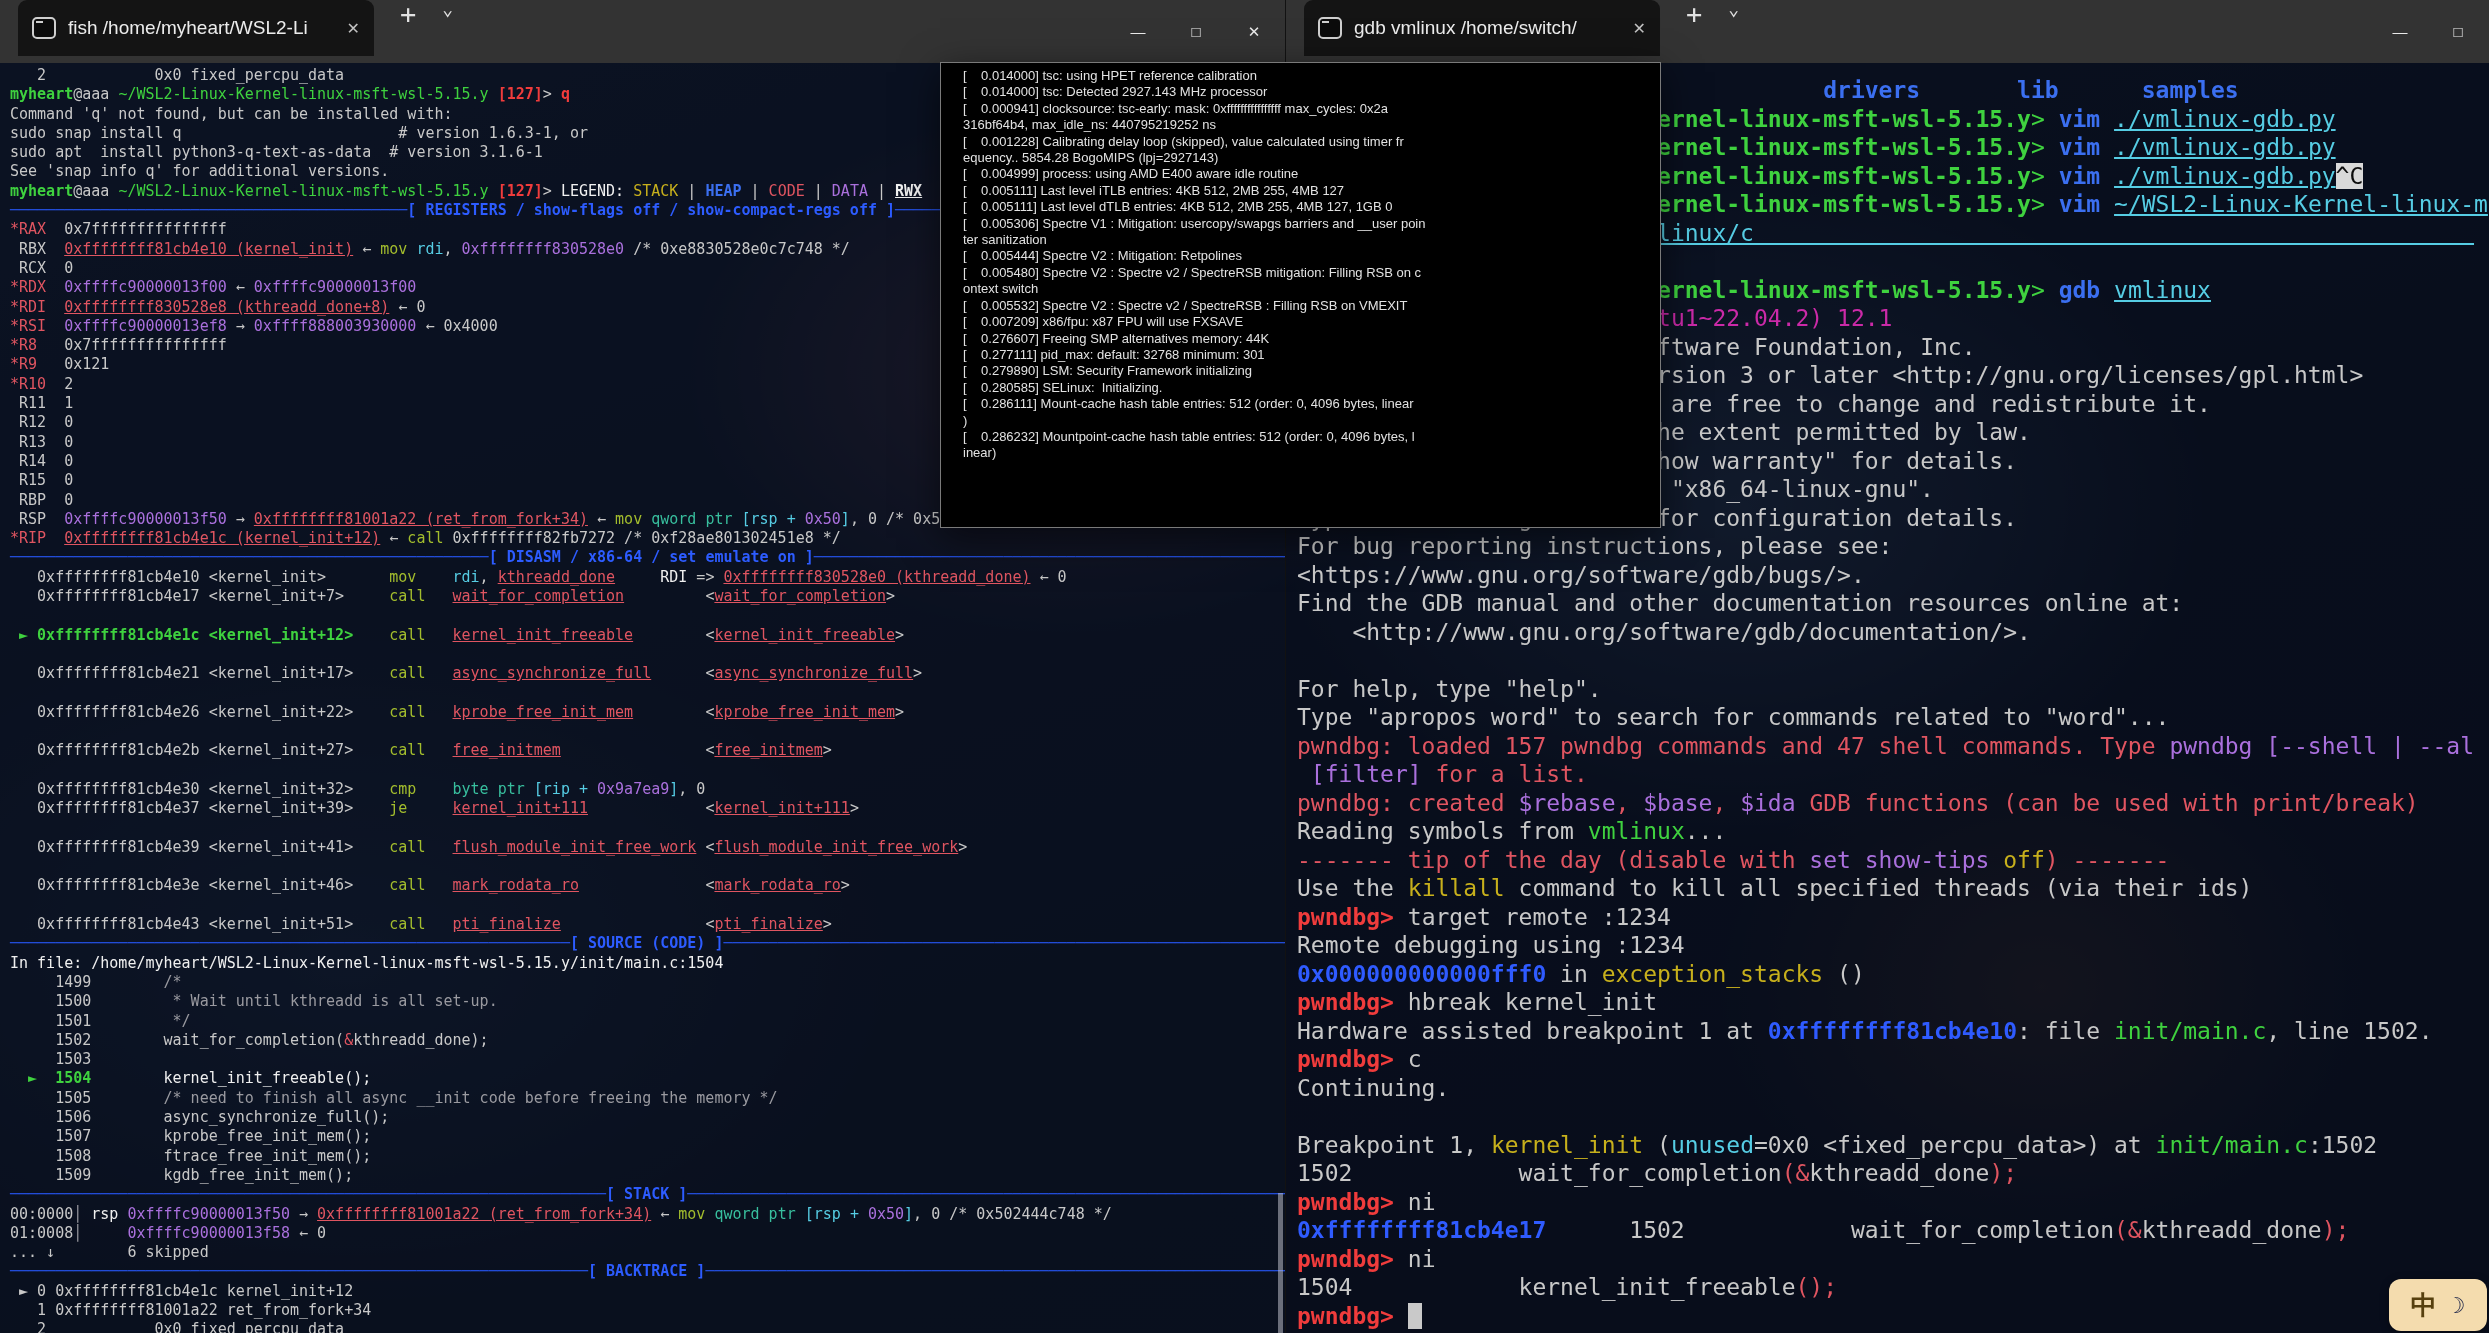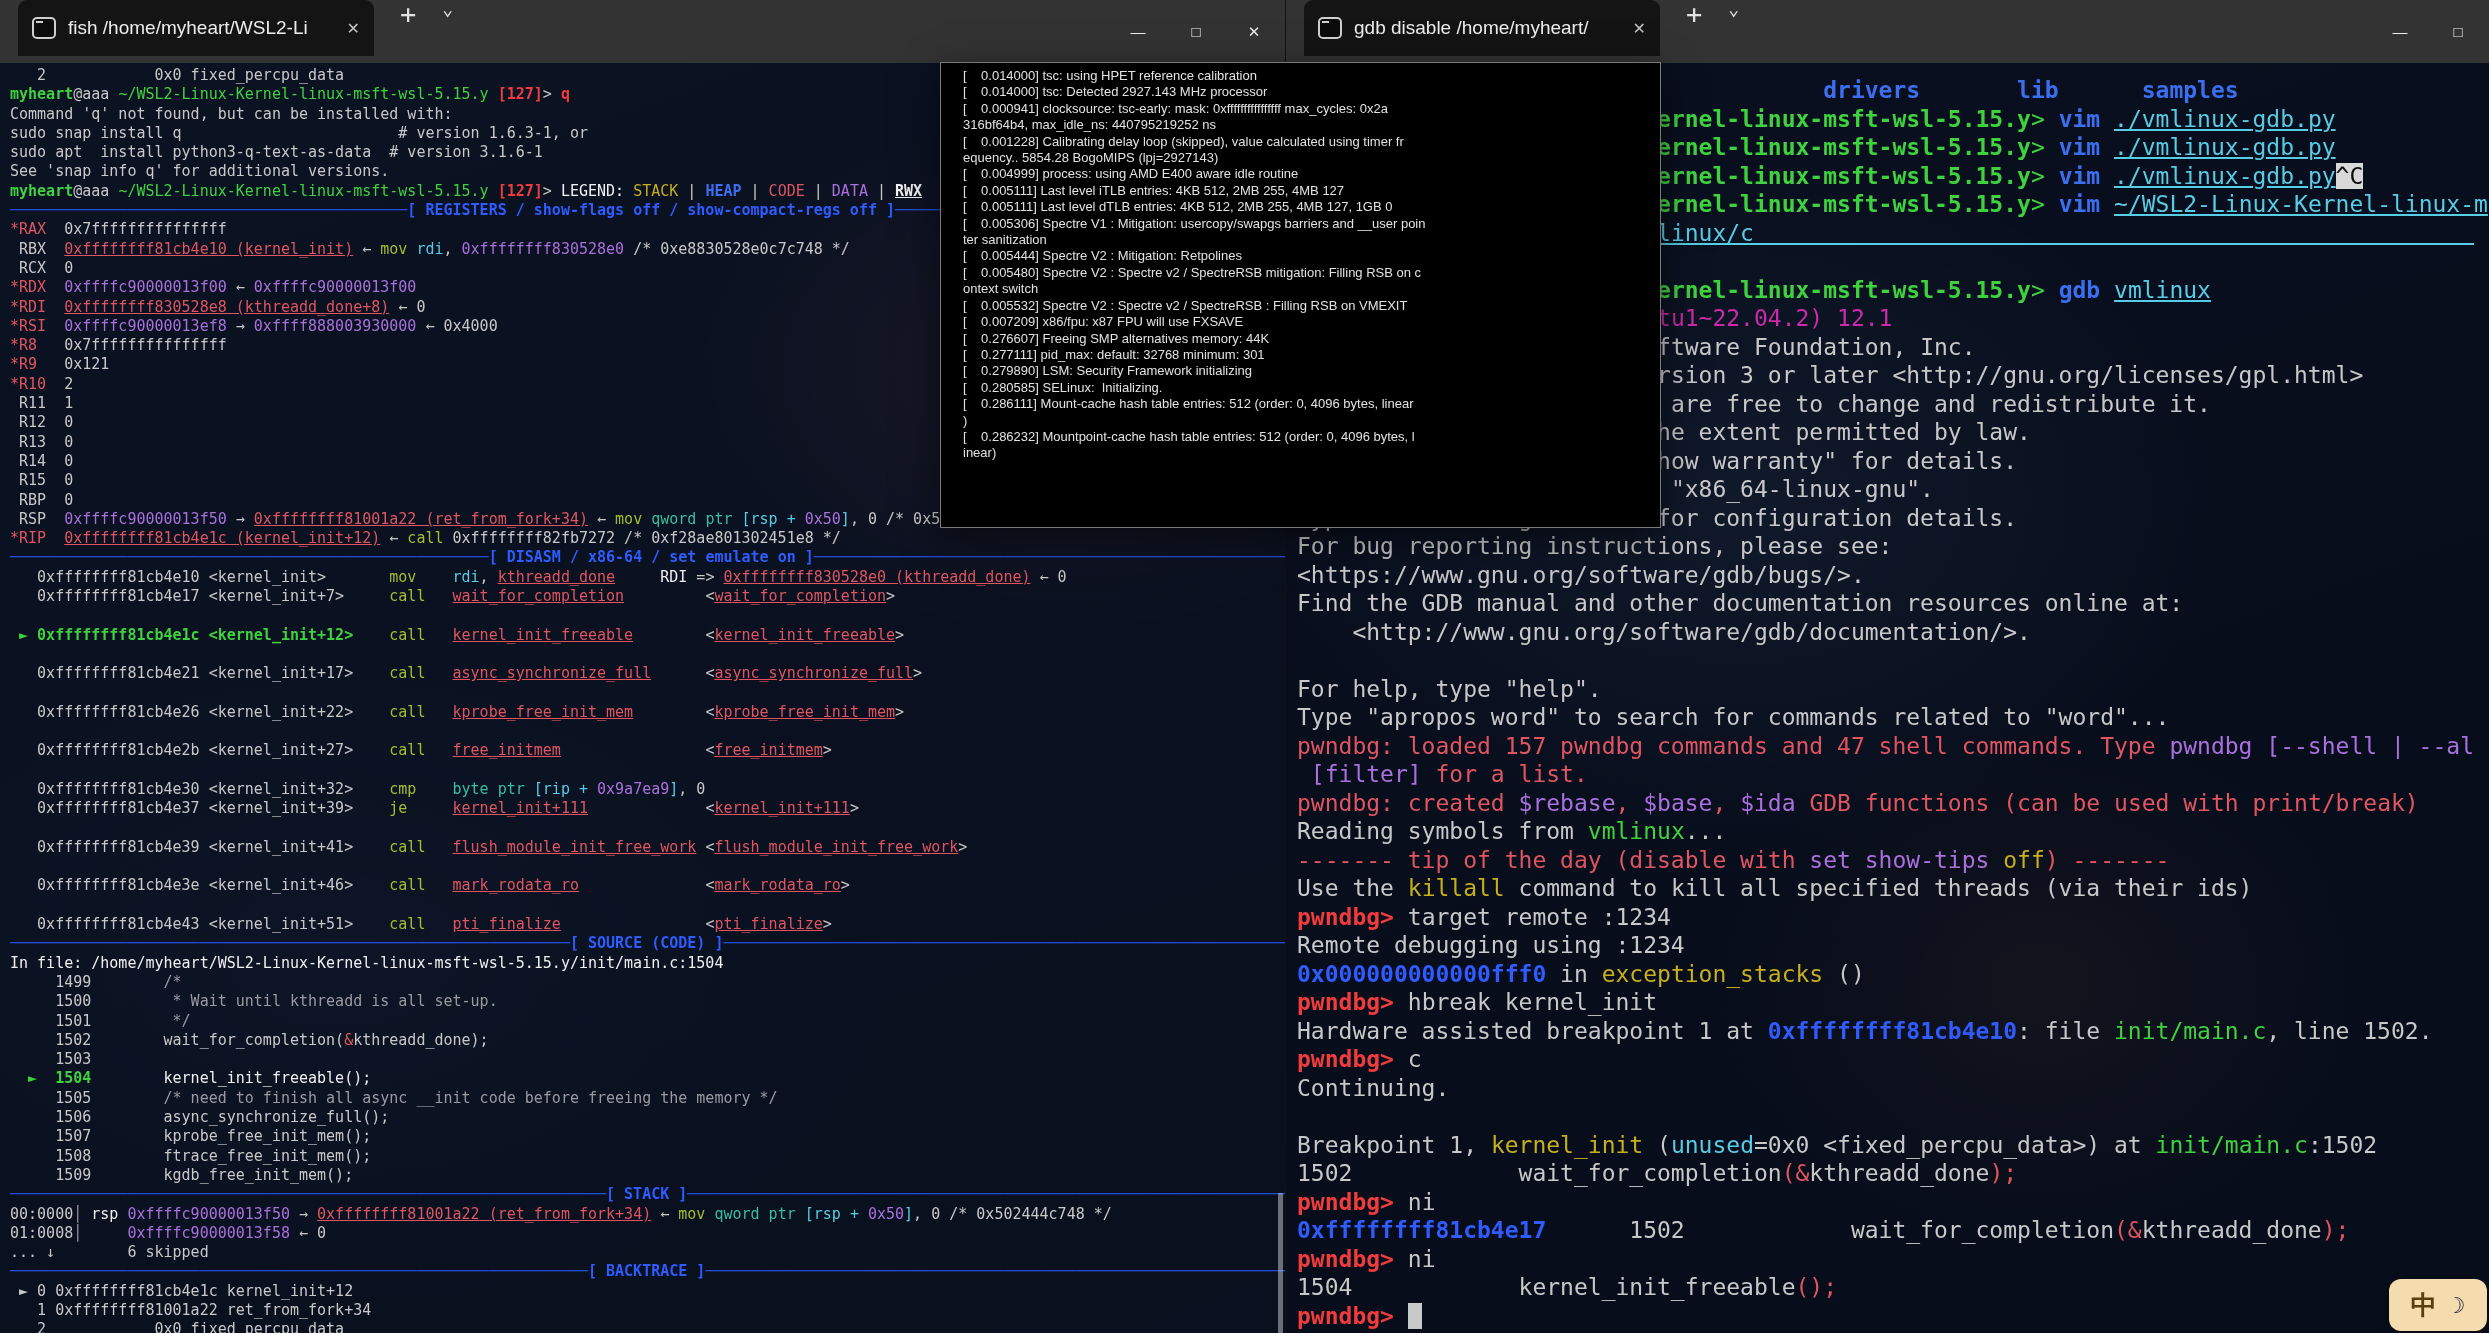--- a/index.html
+++ b/index.html
@@ -80,21 +80,21 @@
       </div>
     </div>
     <div class="term left-term"><div class="tl"><span class="fg">   2            0x0 fixed_percpu_data</span></div><div class="tl"><span class="grn b">myheart</span><span class="fg">@aaa </span><span class="grn">~/WSL2-Linux-Kernel-linux-msft-wsl-5.15.y </span><span class="redp">[127]</span><span class="fg">&gt; </span><span class="redp">q</span></div><div class="tl"><span class="fg">Command 'q' not found, but can be installed with:</span></div><div class="tl"><span class="fg">sudo snap install q                        # version 1.6.3-1, or</span></div><div class="tl"><span class="fg">sudo apt  install python3-q-text-as-data  # version 3.1.6-1</span></div><div class="tl"><span class="fg">See 'snap info q' for additional versions.</span></div><div class="tl"><span class="grn b">myheart</span><span class="fg">@aaa </span><span class="grn">~/WSL2-Linux-Kernel-linux-msft-wsl-5.15.y </span><span class="redp">[127]</span><span class="fg">&gt; </span><span class="wh">LEGEND: </span><span class="yel">STACK</span><span class="fg"> | </span><span class="blu b">HEAP</span><span class="fg"> | </span><span class="red">CODE</span><span class="fg"> | </span><span class="mag">DATA</span><span class="fg"> | </span><span class="wh b u">RWX</span></div><div class="tl"><span class="sep">────────────────────────────────────────────</span><span class="sepb">[ REGISTERS / show-flags off / show-compact-regs off ]</span><span class="sep">────────────────────────────────────────────</span></div><div class="tl"><span class="red">*RAX</span><span class="fg">  0x7fffffffffffffff</span></div><div class="tl"><span class="fg"> RBX</span><span class="fg">  </span><span class="red u">0xffffffff81cb4e10 (kernel_init)</span><span class="fg"> ← </span><span class="yelgrn">mov</span><span class="fg"> </span><span class="cyn">rdi</span><span class="fg">, </span><span class="mag">0xffffffff830528e0</span><span class="fg"> /* 0xe8830528e0c7c748 */</span></div><div class="tl"><span class="fg"> RCX</span><span class="fg">  0</span></div><div class="tl"><span class="red">*RDX</span><span class="fg">  </span><span class="mag">0xffffc90000013f00</span><span class="fg"> ← </span><span class="mag">0xffffc90000013f00</span></div><div class="tl"><span class="red">*RDI</span><span class="fg">  </span><span class="red u">0xffffffff830528e8 (kthreadd_done+8)</span><span class="fg"> ← 0</span></div><div class="tl"><span class="red">*RSI</span><span class="fg">  </span><span class="mag">0xffffc90000013ef8</span><span class="fg"> → </span><span class="mag">0xffff888003930000</span><span class="fg"> ← 0x4000</span></div><div class="tl"><span class="red">*R8</span><span class="fg">   0x7fffffffffffffff</span></div><div class="tl"><span class="red">*R9</span><span class="fg">   0x121</span></div><div class="tl"><span class="red">*R10</span><span class="fg">  2</span></div><div class="tl"><span class="fg"> R11</span><span class="fg">  1</span></div><div class="tl"><span class="fg"> R12</span><span class="fg">  0</span></div><div class="tl"><span class="fg"> R13</span><span class="fg">  0</span></div><div class="tl"><span class="fg"> R14</span><span class="fg">  0</span></div><div class="tl"><span class="fg"> R15</span><span class="fg">  0</span></div><div class="tl"><span class="fg"> RBP</span><span class="fg">  0</span></div><div class="tl"><span class="fg"> RSP</span><span class="fg">  </span><span class="mag">0xffffc90000013f50</span><span class="fg"> → </span><span class="red u">0xffffffff81001a22 (ret_from_fork+34)</span><span class="fg"> ← </span><span class="yelgrn">mov</span><span class="fg"> </span><span class="teal">qword ptr </span><span class="cyn">[rsp + </span><span class="mag">0x50</span><span class="cyn">]</span><span class="fg">, 0 /* 0x502444c748 */</span></div><div class="tl"><span class="red">*RIP</span><span class="fg">  </span><span class="red u">0xffffffff81cb4e1c (kernel_init+12)</span><span class="fg"> ← </span><span class="yelgrn">call</span><span class="fg"> 0xffffffff82fb7272 /* 0xf28ae801302451e8 */</span></div><div class="tl"><span class="sep">─────────────────────────────────────────────────────</span><span class="sepb">[ DISASM / x86-64 / set emulate on ]</span><span class="sep">─────────────────────────────────────────────────────</span></div><div class="tl"><span class="fg">   0xffffffff81cb4e10 &lt;kernel_init&gt;       </span><span class="yelgrn">mov</span><span class="fg">    </span><span class="cyn">rdi</span><span class="fg">, </span><span class="red u">kthreadd_done</span><span class="fg">     </span><span class="wh">RDI</span><span class="fg"> =&gt; </span><span class="red u">0xffffffff830528e0 (kthreadd_done)</span><span class="fg"> ← 0</span></div><div class="tl"><span class="fg">   0xffffffff81cb4e17 &lt;kernel_init+7&gt;     </span><span class="yelgrn">call</span><span class="fg">   </span><span class="red u">wait_for_completion</span><span class="fg">         </span><span class="fg">&lt;</span><span class="red u">wait_for_completion</span><span class="fg">&gt;</span></div><div class="tl"><span class="fg"> </span></div><div class="tl"><span class="grn b"> ► 0xffffffff81cb4e1c &lt;kernel_init+12&gt;</span><span class="fg">    </span><span class="yelgrn">call</span><span class="fg">   </span><span class="red u">kernel_init_freeable</span><span class="fg">        </span><span class="fg">&lt;</span><span class="red u">kernel_init_freeable</span><span class="fg">&gt;</span></div><div class="tl"><span class="fg"> </span></div><div class="tl"><span class="fg">   0xffffffff81cb4e21 &lt;kernel_init+17&gt;    </span><span class="yelgrn">call</span><span class="fg">   </span><span class="red u">async_synchronize_full</span><span class="fg">      </span><span class="fg">&lt;</span><span class="red u">async_synchronize_full</span><span class="fg">&gt;</span></div><div class="tl"><span class="fg"> </span></div><div class="tl"><span class="fg">   0xffffffff81cb4e26 &lt;kernel_init+22&gt;    </span><span class="yelgrn">call</span><span class="fg">   </span><span class="red u">kprobe_free_init_mem</span><span class="fg">        </span><span class="fg">&lt;</span><span class="red u">kprobe_free_init_mem</span><span class="fg">&gt;</span></div><div class="tl"><span class="fg"> </span></div><div class="tl"><span class="fg">   0xffffffff81cb4e2b &lt;kernel_init+27&gt;    </span><span class="yelgrn">call</span><span class="fg">   </span><span class="red u">free_initmem</span><span class="fg">                </span><span class="fg">&lt;</span><span class="red u">free_initmem</span><span class="fg">&gt;</span></div><div class="tl"><span class="fg"> </span></div><div class="tl"><span class="fg">   0xffffffff81cb4e30 &lt;kernel_init+32&gt;    </span><span class="yelgrn">cmp</span><span class="fg">    </span><span class="teal">byte ptr </span><span class="cyn">[rip + </span><span class="mag">0x9a7ea9</span><span class="cyn">]</span><span class="fg">, 0</span></div><div class="tl"><span class="fg">   0xffffffff81cb4e37 &lt;kernel_init+39&gt;    </span><span class="yelgrn">je</span><span class="fg">     </span><span class="red u">kernel_init+111</span><span class="fg">             </span><span class="fg">&lt;</span><span class="red u">kernel_init+111</span><span class="fg">&gt;</span></div><div class="tl"><span class="fg"> </span></div><div class="tl"><span class="fg">   0xffffffff81cb4e39 &lt;kernel_init+41&gt;    </span><span class="yelgrn">call</span><span class="fg">   </span><span class="red u">flush_module_init_free_work</span><span class="fg"> </span><span class="fg">&lt;</span><span class="red u">flush_module_init_free_work</span><span class="fg">&gt;</span></div><div class="tl"><span class="fg"> </span></div><div class="tl"><span class="fg">   0xffffffff81cb4e3e &lt;kernel_init+46&gt;    </span><span class="yelgrn">call</span><span class="fg">   </span><span class="red u">mark_rodata_ro</span><span class="fg">              </span><span class="fg">&lt;</span><span class="red u">mark_rodata_ro</span><span class="fg">&gt;</span></div><div class="tl"><span class="fg"> </span></div><div class="tl"><span class="fg">   0xffffffff81cb4e43 &lt;kernel_init+51&gt;    </span><span class="yelgrn">call</span><span class="fg">   </span><span class="red u">pti_finalize</span><span class="fg">                </span><span class="fg">&lt;</span><span class="red u">pti_finalize</span><span class="fg">&gt;</span></div><div class="tl"><span class="sep">──────────────────────────────────────────────────────────────</span><span class="sepb">[ SOURCE (CODE) ]</span><span class="sep">───────────────────────────────────────────────────────────────</span></div><div class="tl"><span class="wh">In file: /home/myheart/WSL2-Linux-Kernel-linux-msft-wsl-5.15.y/init/main.c:1504</span></div><div class="tl"><span class="fg">     1499</span><span class="dim">        /*</span></div><div class="tl"><span class="fg">     1500</span><span class="dim">         * Wait until kthreadd is all set-up.</span></div><div class="tl"><span class="fg">     1501</span><span class="dim">         */</span></div><div class="tl"><span class="fg">     1502</span><span class="fg">        wait_for_completion(</span><span class="red">&amp;</span><span class="fg">kthreadd_done);</span></div><div class="tl"><span class="fg">     1503</span></div><div class="tl"><span class="grn b">  ►  1504</span><span class="wh">        kernel_init_freeable();</span></div><div class="tl"><span class="fg">     1505</span><span class="dim">        /* need to finish all async __init code before freeing the memory */</span></div><div class="tl"><span class="fg">     1506</span><span class="fg">        async_synchronize_full();</span></div><div class="tl"><span class="fg">     1507</span><span class="fg">        kprobe_free_init_mem();</span></div><div class="tl"><span class="fg">     1508</span><span class="fg">        ftrace_free_init_mem();</span></div><div class="tl"><span class="fg">     1509</span><span class="fg">        kgdb_free_init_mem();</span></div><div class="tl"><span class="sep">──────────────────────────────────────────────────────────────────</span><span class="sepb">[ STACK ]</span><span class="sep">───────────────────────────────────────────────────────────────────</span></div><div class="tl"><span class="fg">00:0000</span><span class="dim">│</span><span class="fg"> </span><span class="wh">rsp</span><span class="fg"> </span><span class="mag">0xffffc90000013f50</span><span class="fg"> → </span><span class="red u">0xffffffff81001a22 (ret_from_fork+34)</span><span class="fg"> ← </span><span class="yelgrn">mov</span><span class="fg"> </span><span class="teal">qword ptr </span><span class="cyn">[rsp + </span><span class="mag">0x50</span><span class="cyn">]</span><span class="fg">, 0 /* 0x502444c748 */</span></div><div class="tl"><span class="fg">01:0008</span><span class="dim">│</span><span class="fg">     </span><span class="mag">0xffffc90000013f58</span><span class="fg"> ← 0</span></div><div class="tl"><span class="fg">... ↓        6 skipped</span></div><div class="tl"><span class="sep">────────────────────────────────────────────────────────────────</span><span class="sepb">[ BACKTRACE ]</span><span class="sep">─────────────────────────────────────────────────────────────────</span></div><div class="tl"><span class="fg"> ► 0 0xffffffff81cb4e1c kernel_init+12</span></div><div class="tl"><span class="fg">   1 0xffffffff81001a22 ret_from_fork+34</span></div><div class="tl"><span class="fg">   2            0x0 fixed_percpu_data</span></div></div>
     <div class="scroll-thumb"></div>
   </div>
 
   <div class="window right-window">
     <div class="tabbar">
       <div class="tab">
         <span class="tab-icon"></span>
-        <span class="tab-title">gdb disable /home/myheart/</span>
+        <span class="tab-title">gdb vmlinux /home/switch/</span>
         <span class="tab-close">✕</span>
       </div>
       <span class="newtab">+</span>
       <span class="dropdown">⌄</span>
       <div class="win-controls">
         <span>—</span>
         <span>□</span>
       </div>
     </div>
     <div class="term right-term"><div class="tl"><span class="fg">                                      </span><span class="blu b">drivers</span><span class="fg">       </span><span class="blu b">lib</span><span class="fg">      </span><span class="blu b">samples</span></div><div class="tl"><span class="fg">                          </span><span class="grn b">ernel-linux-msft-wsl-5.15.y</span><span class="grn">&gt;</span><span class="fg"> </span><span class="blu b">vim</span><span class="fg"> </span><span class="cyn u">./vmlinux-gdb.py</span></div><div class="tl"><span class="fg">                          </span><span class="grn b">ernel-linux-msft-wsl-5.15.y</span><span class="grn">&gt;</span><span class="fg"> </span><span class="blu b">vim</span><span class="fg"> </span><span class="cyn u">./vmlinux-gdb.py</span></div><div class="tl"><span class="fg">                          </span><span class="grn b">ernel-linux-msft-wsl-5.15.y</span><span class="grn">&gt;</span><span class="fg"> </span><span class="blu b">vim</span><span class="fg"> </span><span class="cyn u">./vmlinux-gdb.py</span><span class="rev">^C</span></div><div class="tl"><span class="fg">                          </span><span class="grn b">ernel-linux-msft-wsl-5.15.y</span><span class="grn">&gt;</span><span class="fg"> </span><span class="blu b">vim</span><span class="fg"> </span><span class="cyn u">~/WSL2-Linux-Kernel-linux-m</span></div><div class="tl"><span class="fg">                          </span><span class="cyn u">linux/c                                                    </span></div><div class="tl"><span class="fg"> </span></div><div class="tl"><span class="fg">                          </span><span class="grn b">ernel-linux-msft-wsl-5.15.y</span><span class="grn">&gt;</span><span class="fg"> </span><span class="blu b">gdb</span><span class="fg"> </span><span class="cyn u">vmlinux</span></div><div class="tl"><span class="fg">                          </span><span class="magv">tu1~22.04.2) 12.1</span></div><div class="tl"><span class="fg">                          </span><span class="fg">ftware Foundation, Inc.</span></div><div class="tl"><span class="fg">                          </span><span class="fg">rsion 3 or later &lt;http://gnu.org/licenses/gpl.html&gt;</span></div><div class="tl"><span class="fg">                           </span><span class="fg">are free to change and redistribute it.</span></div><div class="tl"><span class="fg">                          </span><span class="fg">he extent permitted by law.</span></div><div class="tl"><span class="fg">                          </span><span class="fg">how warranty" for details.</span></div><div class="tl"><span class="fg">                           </span><span class="fg">"x86_64-linux-gnu".</span></div><div class="tl"><span class="fg">Type "show configuration" for configuration details.</span></div><div class="tl"><span class="fg">For bug reporting instructions, please see:</span></div><div class="tl"><span class="fg">&lt;https://www.gnu.org/software/gdb/bugs/&gt;.</span></div><div class="tl"><span class="fg">Find the GDB manual and other documentation resources online at:</span></div><div class="tl"><span class="fg">    &lt;http://www.gnu.org/software/gdb/documentation/&gt;.</span></div><div class="tl"><span class="fg"> </span></div><div class="tl"><span class="fg">For help, type "help".</span></div><div class="tl"><span class="fg">Type "apropos word" to search for commands related to "word"...</span></div><div class="tl"><span class="red">pwndbg: loaded 157 pwndbg commands and 47 shell commands. Type </span><span class="mag">pwndbg [--shell | --al</span></div><div class="tl"><span class="mag"> [filter]</span><span class="red"> for a list.</span></div><div class="tl"><span class="red">pwndbg: created </span><span class="mag">$rebase</span><span class="red">, </span><span class="mag">$base</span><span class="red">, </span><span class="mag">$ida</span><span class="red"> GDB functions (can be used with print/break)</span></div><div class="tl"><span class="fg">Reading symbols from </span><span class="grn">vmlinux</span><span class="fg">...</span></div><div class="tl"><span class="red">------- tip of the day (disable with </span><span class="mag">set show-tips</span><span class="yel"> off</span><span class="red">) -------</span></div><div class="tl"><span class="fg">Use the </span><span class="yel">killall</span><span class="fg"> command to kill all specified threads (via their ids)</span></div><div class="tl"><span class="redp">pwndbg&gt; </span><span class="fg">target remote :1234</span></div><div class="tl"><span class="fg">Remote debugging using :1234</span></div><div class="tl"><span class="addr">0x000000000000fff0</span><span class="fg"> in </span><span class="yel">exception_stacks</span><span class="fg"> ()</span></div><div class="tl"><span class="redp">pwndbg&gt; </span><span class="fg">hbreak kernel_init</span></div><div class="tl"><span class="fg">Hardware assisted breakpoint 1 at </span><span class="addr">0xffffffff81cb4e10</span><span class="fg">: file </span><span class="grn">init/main.c</span><span class="fg">, line 1502.</span></div><div class="tl"><span class="redp">pwndbg&gt; </span><span class="fg">c</span></div><div class="tl"><span class="fg">Continuing.</span></div><div class="tl"><span class="fg"> </span></div><div class="tl"><span class="fg">Breakpoint 1, </span><span class="yel">kernel_init</span><span class="fg"> (</span><span class="cyn">unused</span><span class="fg">=0x0 &lt;fixed_percpu_data&gt;) at </span><span class="grn">init/main.c</span><span class="fg">:1502</span></div><div class="tl"><span class="fg">1502            wait_for_completion</span><span class="red">(&amp;</span><span class="fg">kthreadd_done</span><span class="red">);</span></div><div class="tl"><span class="redp">pwndbg&gt; </span><span class="fg">ni</span></div><div class="tl"><span class="addr">0xffffffff81cb4e17</span><span class="fg">      1502            wait_for_completion</span><span class="red">(&amp;</span><span class="fg">kthreadd_done</span><span class="red">);</span></div><div class="tl"><span class="redp">pwndbg&gt; </span><span class="fg">ni</span></div><div class="tl"><span class="fg">1504            kernel_init_freeable</span><span class="red">();</span></div><div class="tl"><span class="redp">pwndbg&gt; </span><span class="cur"> </span></div></div>

